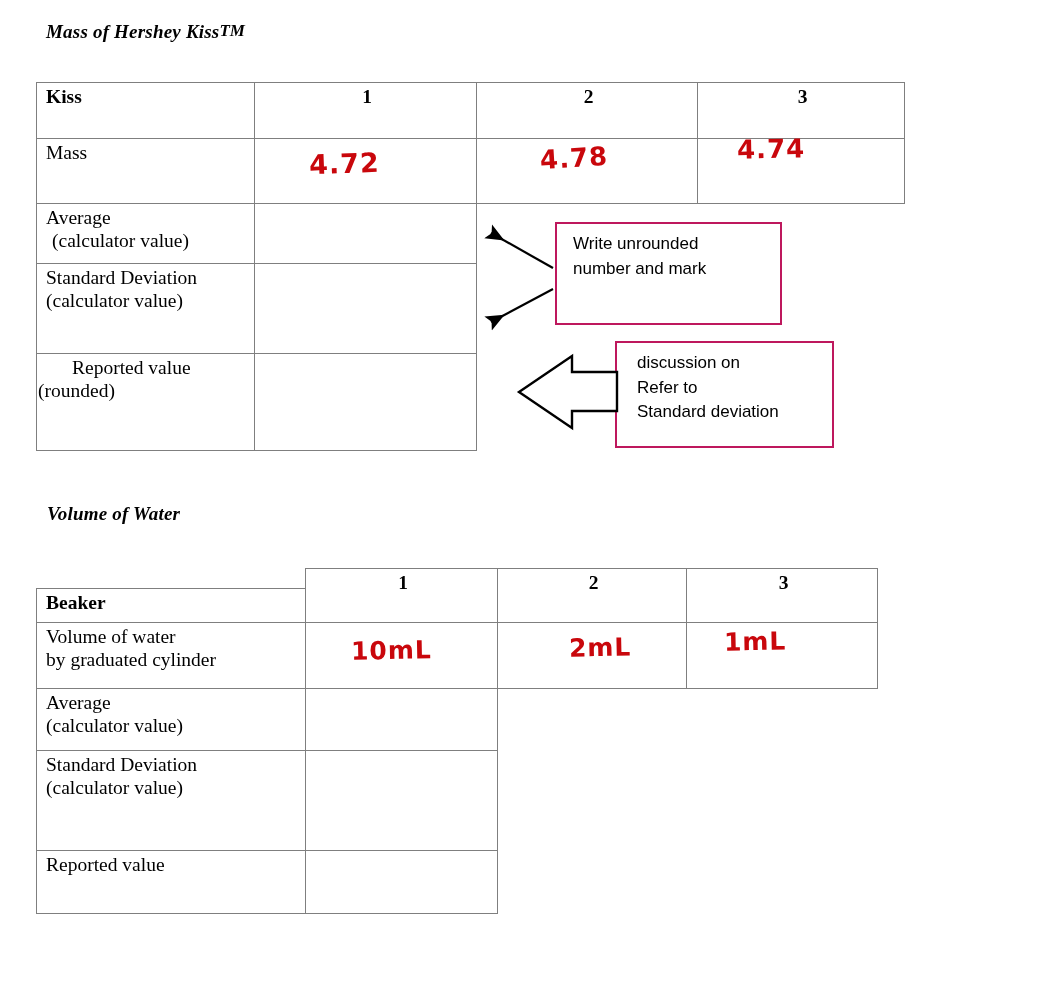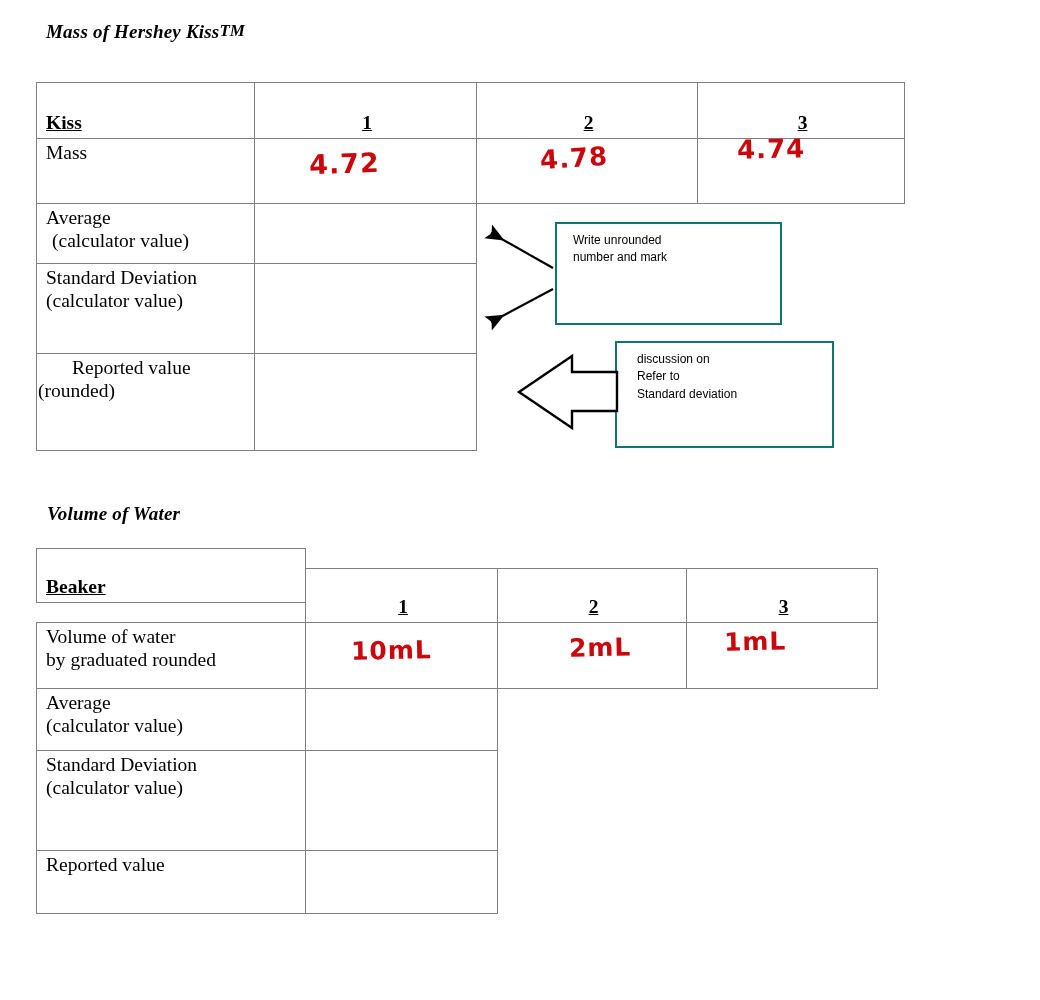--- a/index.html
+++ b/index.html
@@ -36,45 +36,45 @@
     position: absolute;
     box-sizing: border-box;
     border: 1px solid #7f7f7f;
     background: #ffffff;
     font-size: 19.5px;
     line-height: 1.16;
     padding: 3px 6px 3px 9px;
   }
   .cell.hdr { font-weight: bold; }
   .cell.center { text-align: center; }
-  .cell.bottom { display: flex; align-items: flex-end; text-decoration: underline; }
+  .cell.bottom { display: flex; align-items: flex-start; }
   .cell.bottom > span { display: block; width: 100%; }
   .cell.indent { text-indent: 26px; }
 
   .hand {
     position: absolute;
     color: #c9070c;
     font-family: "DejaVu Sans", sans-serif;
     font-weight: bold;
     font-size: 27px;
     letter-spacing: 1px;
     transform: rotate(-2.2deg);
     white-space: nowrap;
   }
   .hand.h2 { transform: rotate(-3.5deg); font-size: 26px; }
   .hand.h3 { transform: rotate(-1.2deg); font-size: 26px; }
 
   
   .callout {
     position: absolute;
     box-sizing: border-box;
-    border: 2px solid #0f766e;
+    border: 2px solid #be185d;
     background: #ffffff;
     font-family: "Liberation Sans", "DejaVu Sans", sans-serif;
-    font-size: 12px;
+    font-size: 17px;
     line-height: 1.45;
     padding: 8px 1px 8px 16px;
     color: #000;
   }
   .svg-layer {
     position: absolute;
     left: 0; top: 0;
     width: 1040px; height: 1000px;
     pointer-events: none;
   }
@@ -155,36 +155,36 @@
 
     <path d="M617,372 L572,372 L572,356 L519,392 L572,428 L572,411 L617,411 Z" fill="#ffffff" stroke="#000000" stroke-width="2.4" stroke-linejoin="miter"></path>
   </svg>
 
   <div class="section-title" id="title-volume">
     <span>Volume of Water</span>
   </div>
 
   <div class="grid">
 
-    <div class="cell hdr bottom" style="left:36px; top:548px; width:270px; height:55px;">
+    <div class="cell hdr bottom" style="left:36px; top:588px; width:270px; height:55px;">
       <span>Beaker</span>
     </div>
     <div class="cell hdr bottom center" style="left:305px; top:568px; width:193px; height:55px;">
       <span>1</span>
     </div>
     <div class="cell hdr bottom center" style="left:497px; top:568px; width:190px; height:55px;">
       <span>2</span>
     </div>
     <div class="cell hdr bottom center" style="left:686px; top:568px; width:192px; height:55px;">
       <span>3</span>
     </div>
 
     <div class="cell" style="left:36px; top:622px; width:270px; height:67px;">
       <span>Volume of water</span><br>
-      <span>by graduated rounded</span>
+      <span>by graduated cylinder</span>
     </div>
     <div class="cell" style="left:305px; top:622px; width:193px; height:67px;"></div>
     <div class="cell" style="left:497px; top:622px; width:190px; height:67px;"></div>
     <div class="cell" style="left:686px; top:622px; width:192px; height:67px;"></div>
 
     <div class="cell" style="left:36px; top:688px; width:270px; height:63px;">
       <span>Average</span><br>
       <span>(calculator value)</span>
     </div>
     <div class="cell" style="left:305px; top:688px; width:193px; height:63px;"></div>

